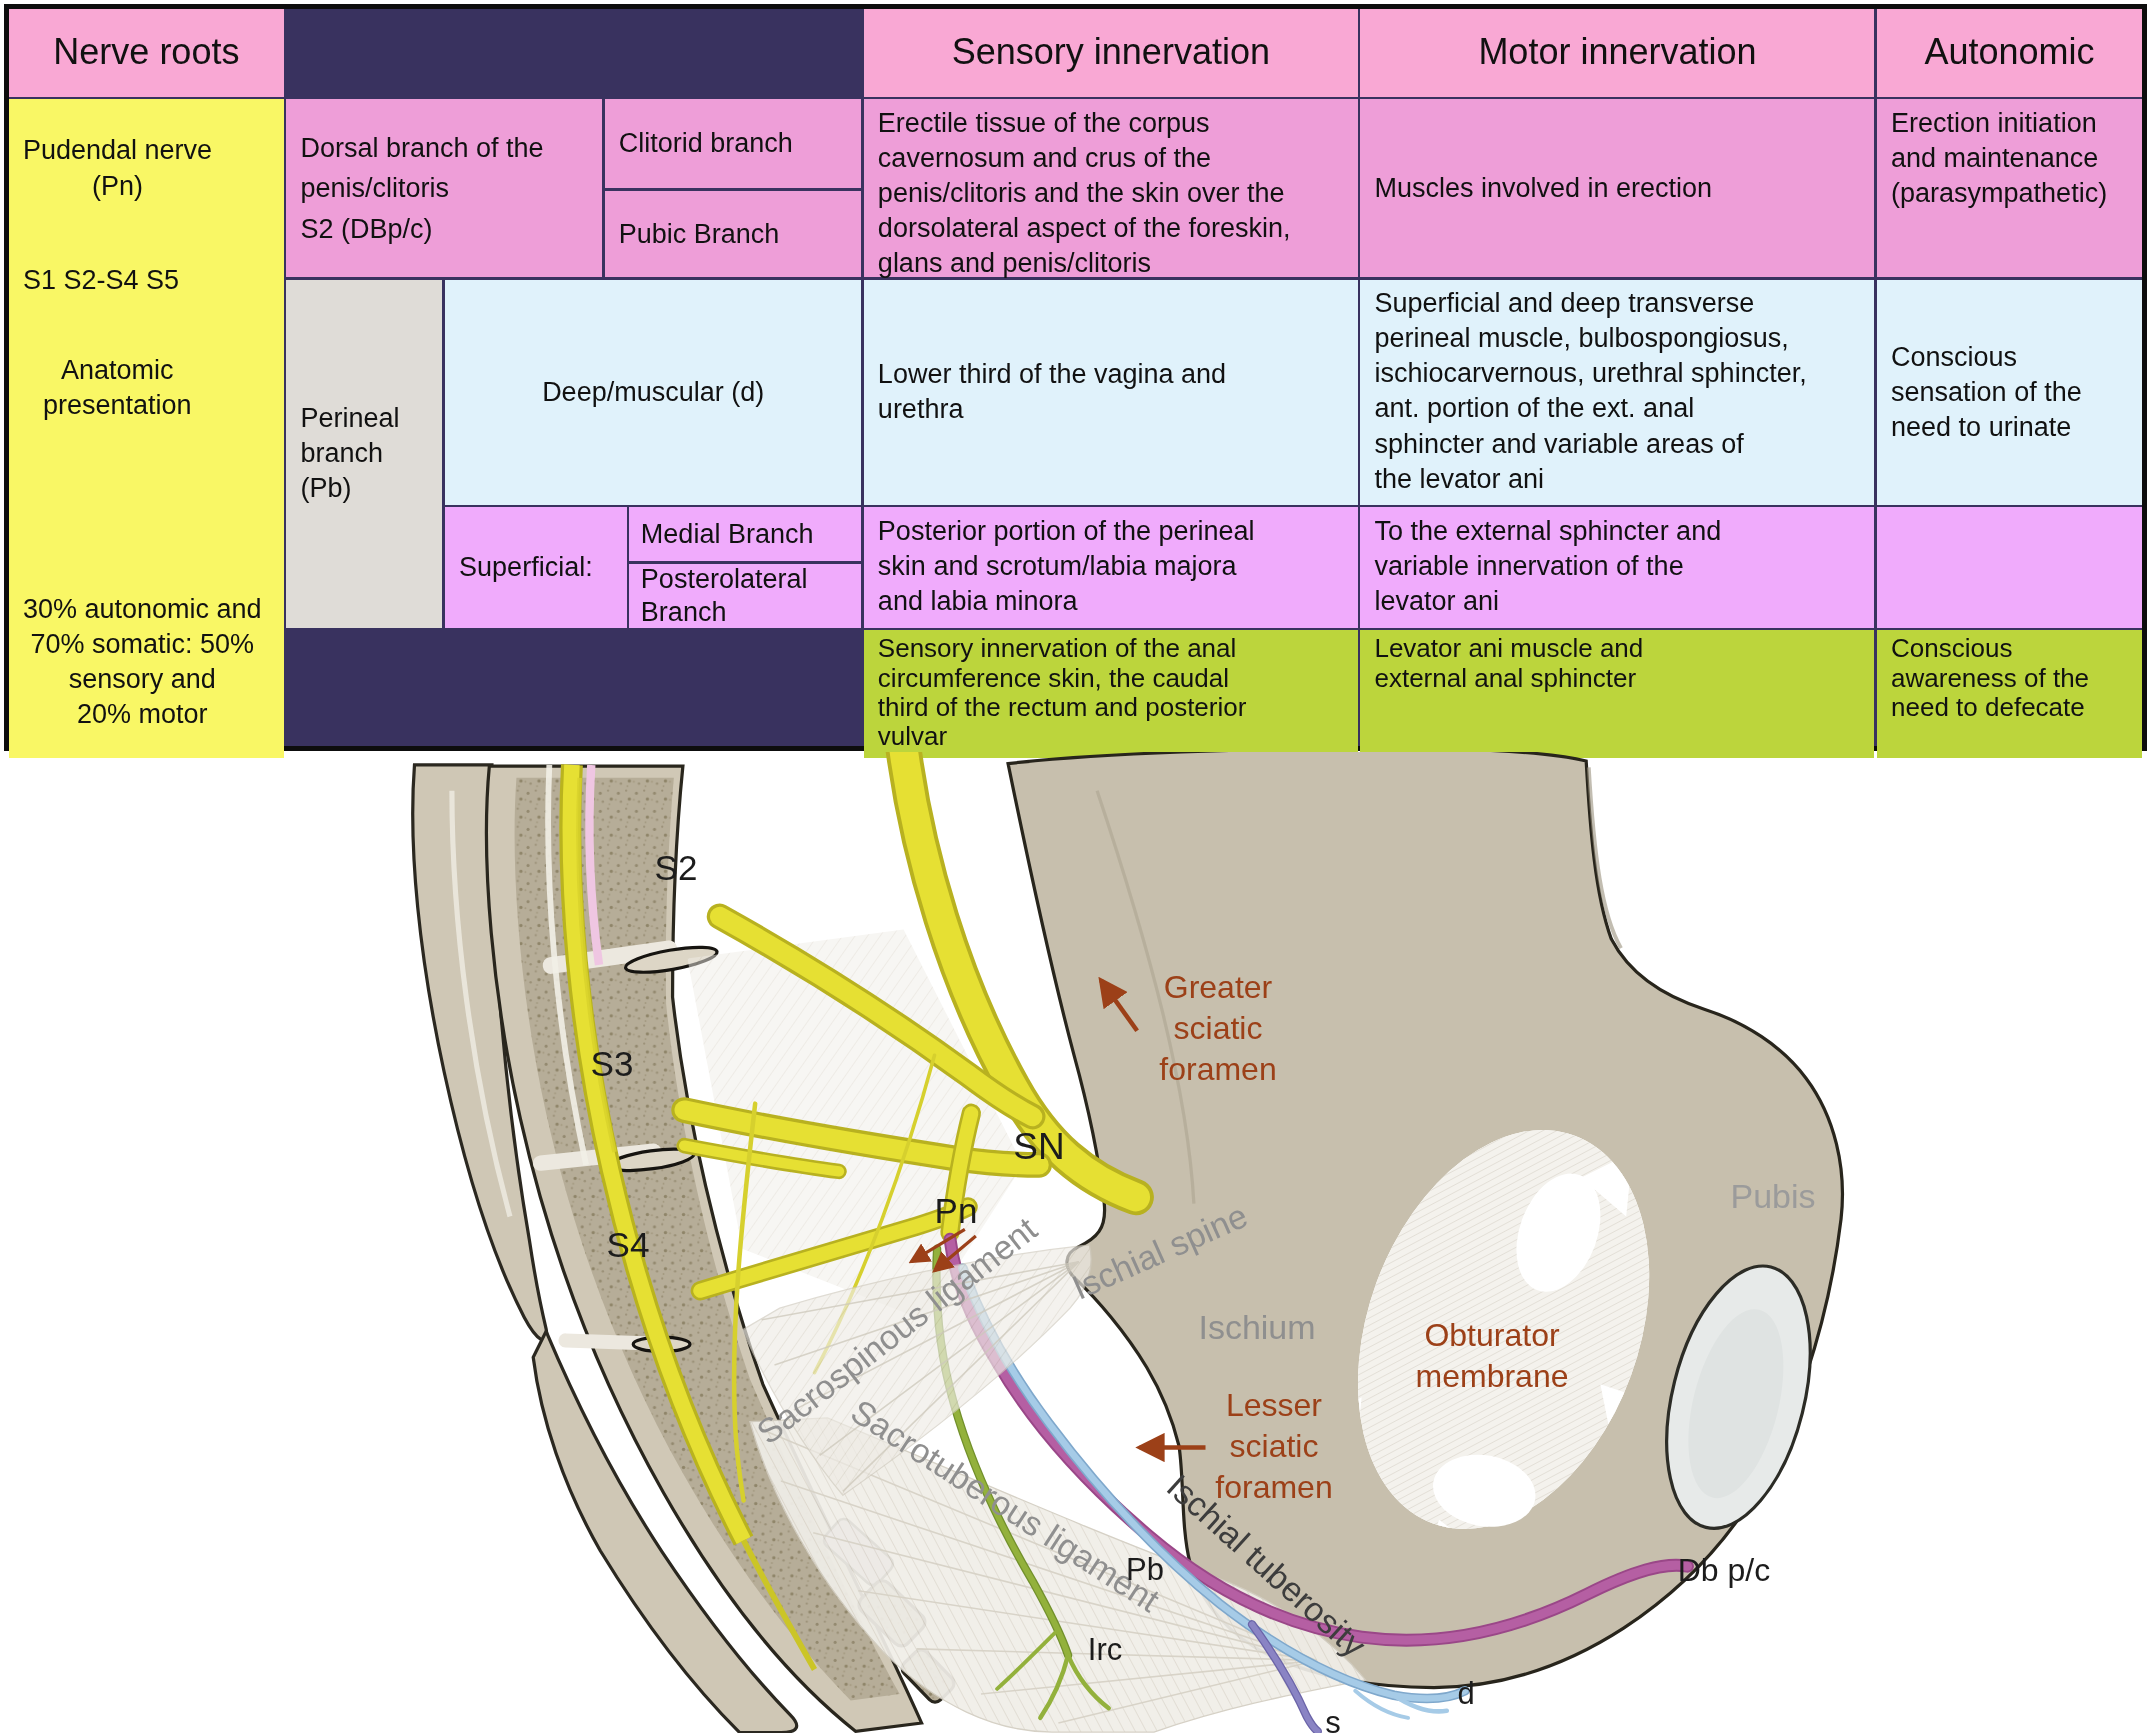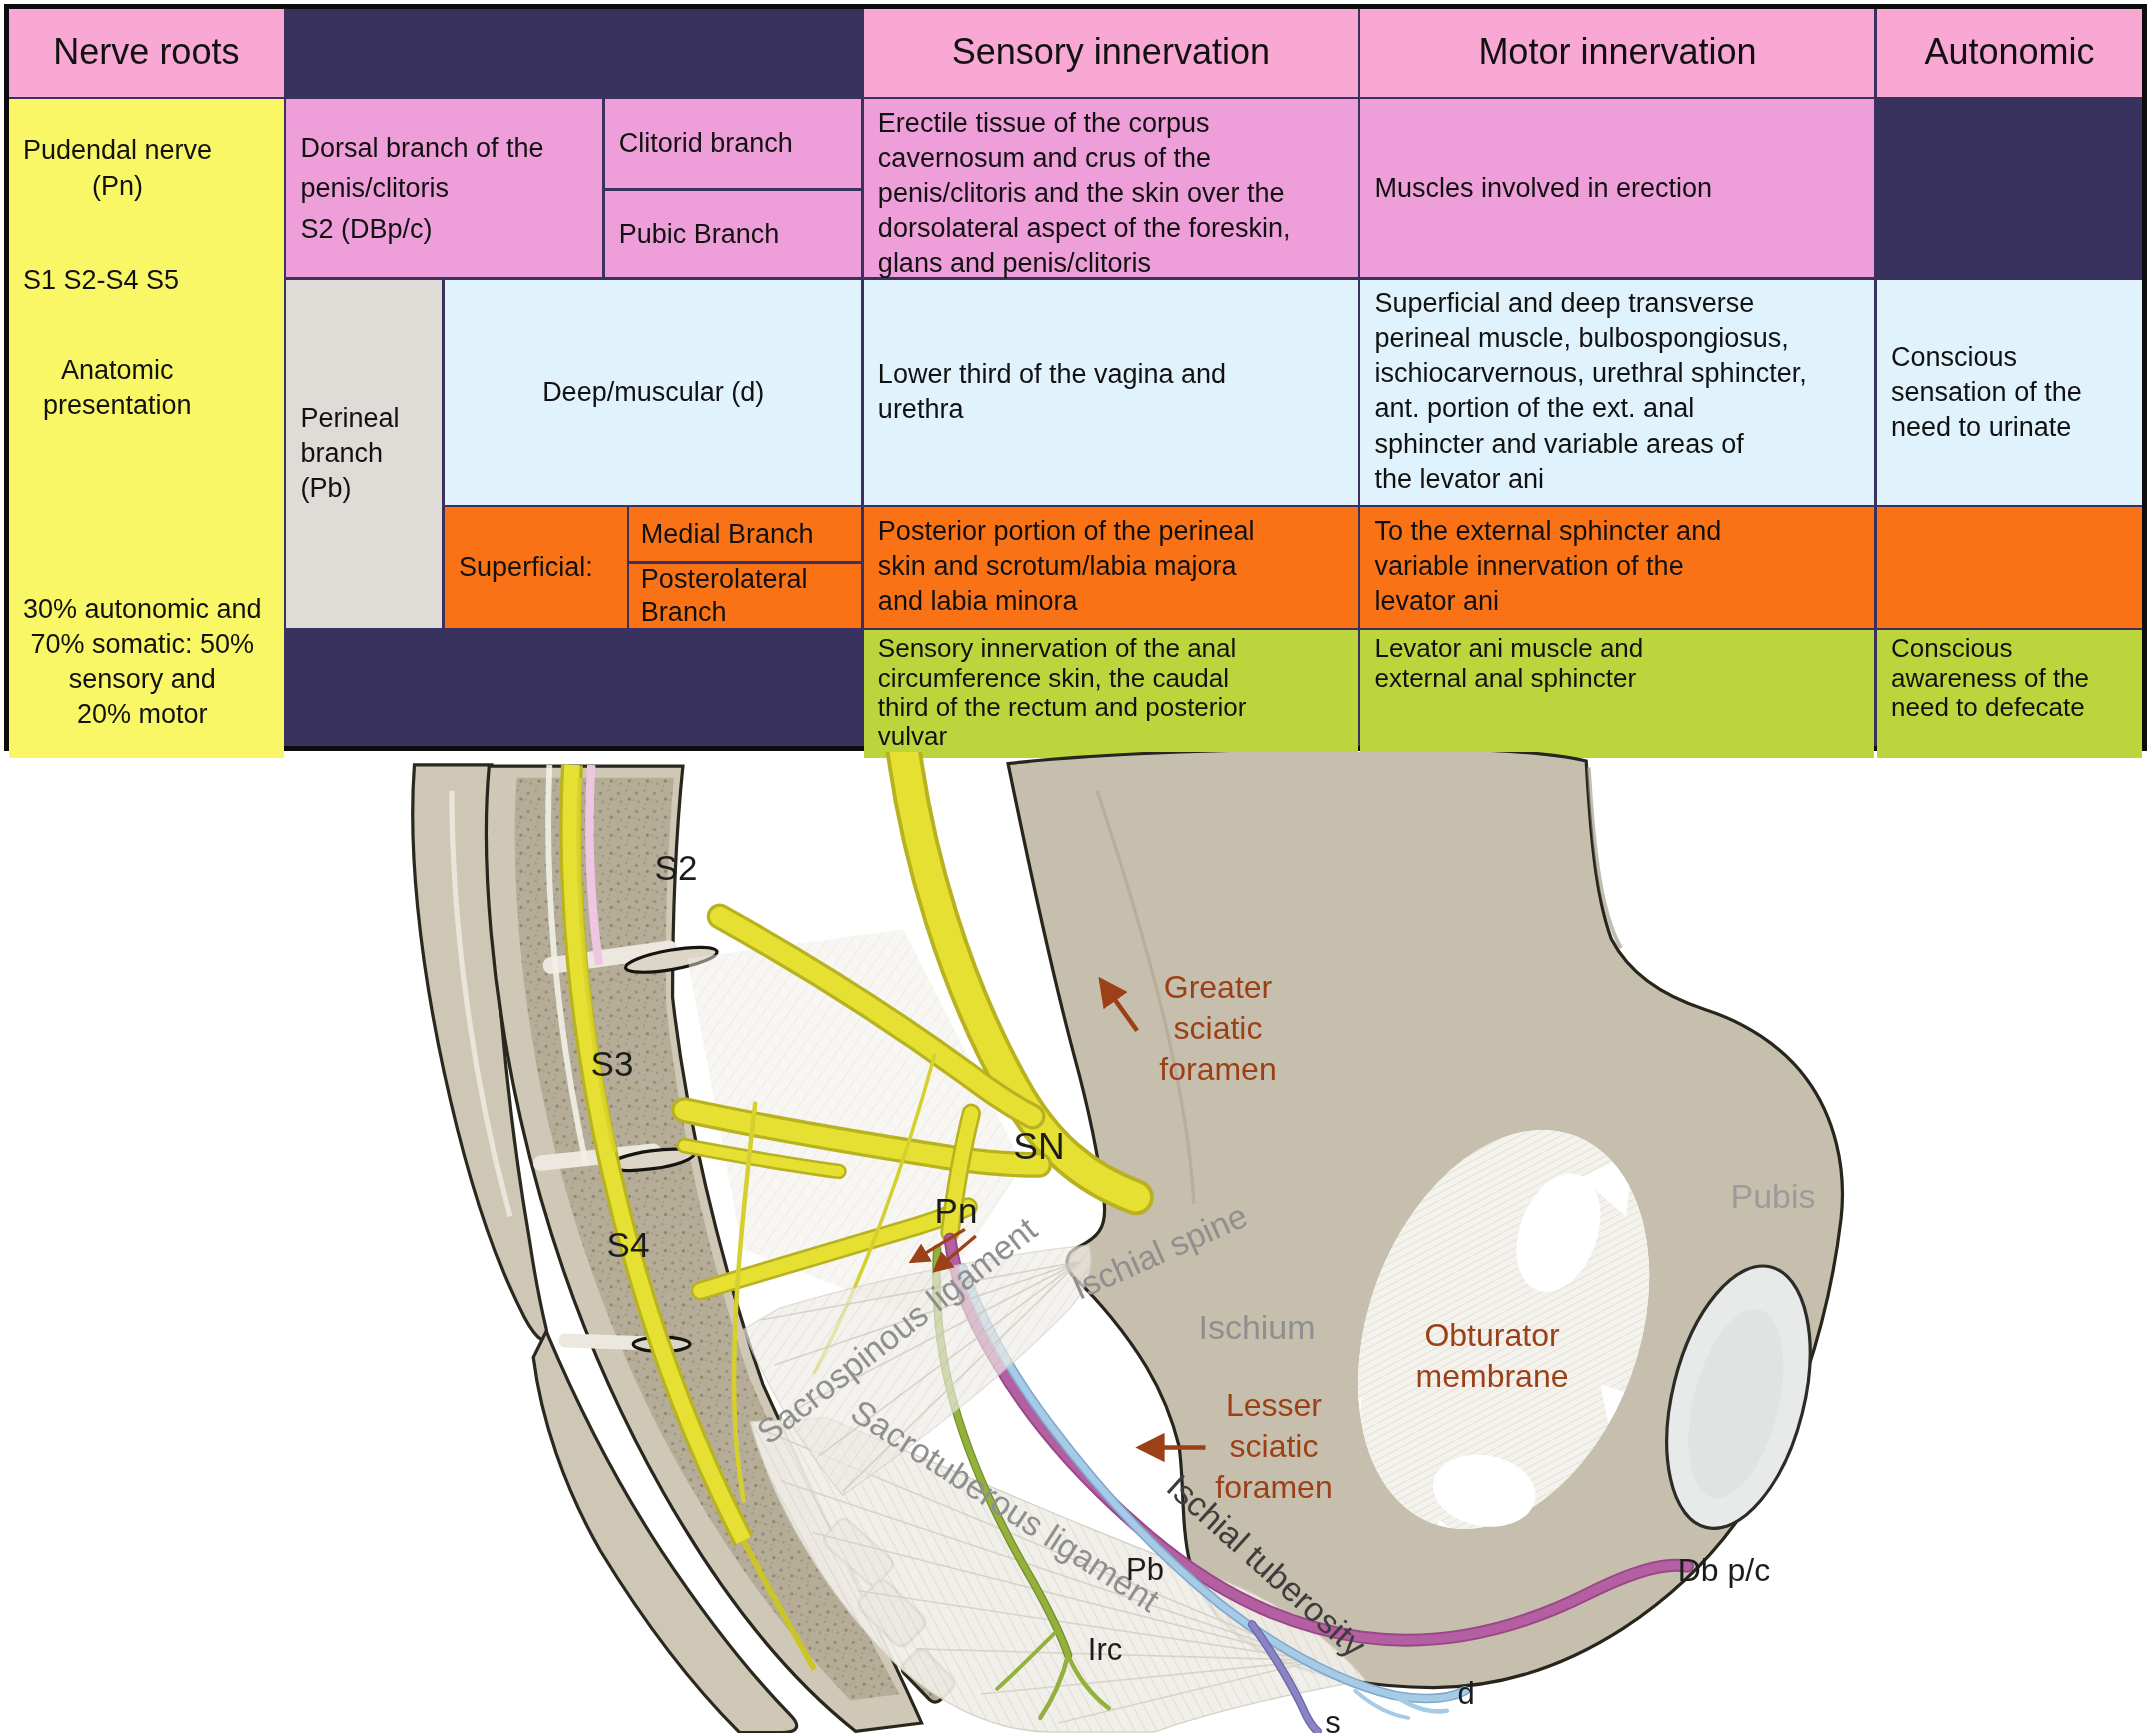--- a/index.html
+++ b/index.html
@@ -11,21 +11,21 @@
     box-sizing:border-box;border:5.2px solid #0d0d0d;background:#39325f;
     display:grid;gap:2.6px;
     grid-template-columns:275px 156px 157px 22px 232px 494px 514px 1fr;
     grid-template-rows:88px 89px 86px 225px 54px 64px 1fr;
   }
   .cell{box-sizing:border-box;padding:6.5px 14px;font-size:27px;line-height:1.3;white-space:pre-line;display:flex;flex-direction:column;}
   .hdr{background:#f9a8d4;align-items:center;justify-content:center;font-size:36px;}
   .bg-yellow{background:#f9f765;}
   .bg-pink{background:#ee9ed8;}
   .bg-blue{background:#e0f2fb;}
-  .bg-purple{background:#f97316;}
+  .bg-purple{background:#f0abfc;}
   .bg-green{background:#bcd53c;}
   .bg-gray{background:#dfdcd7;}
   .v-center{justify-content:center;}
   .v-top{justify-content:flex-start;}
   .h-center{align-items:center;text-align:center;}
   .g{font-size:26px;line-height:1.13;padding-top:3.9px;}
   .loose{line-height:1.5;}
   .yellow-stack{align-items:flex-start;text-align:center;padding-top:34px;padding-bottom:26px;}
   .yellow-stack .blk{margin:0;}
   .yellow-stack .b2{margin-top:59px;}
@@ -68,20 +68,23 @@
 penis/clitoris
 S2 (DBp/c)</div>
   <div class="cell bg-pink v-center" style="grid-area:2/4/3/6">Clitorid branch</div>
   <div class="cell bg-pink v-center" style="grid-area:3/4/4/6">Pubic Branch</div>
   <div class="cell bg-pink v-top" style="grid-area:2/6/4/7">Erectile tissue of the corpus
 cavernosum and crus of the
 penis/clitoris and the skin over the
 dorsolateral aspect of the foreskin,
 glans and penis/clitoris</div>
   <div class="cell bg-pink v-center" style="grid-area:2/7/4/8">Muscles involved in erection</div>
+  <div class="cell bg-pink v-top" style="grid-area:2/8/4/9">Erection initiation
+and maintenance
+(parasympathetic)</div>
 
   <div class="cell bg-gray v-center" style="grid-area:4/2/7/3">Perineal
 branch
 (Pb)</div>
 
   <div class="cell bg-blue v-center h-center" style="grid-area:4/3/5/6">Deep/muscular (d)</div>
   <div class="cell bg-blue v-center" style="grid-area:4/6/5/7">Lower third of the vagina and
 urethra</div>
   <div class="cell bg-blue v-top" style="grid-area:4/7/5/8">Superficial and deep transverse
 perineal muscle, bulbospongiosus,

